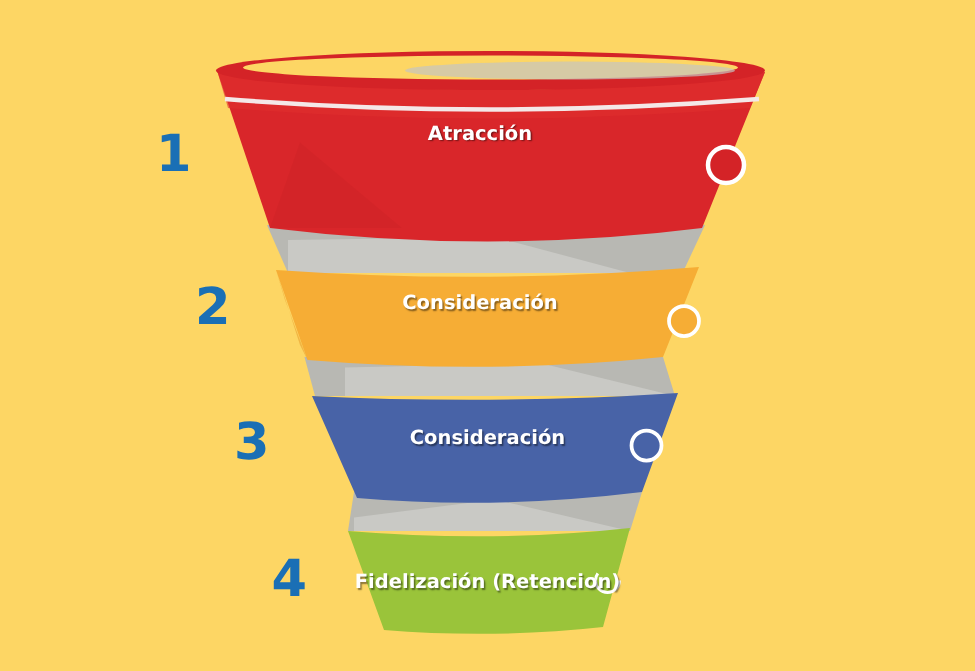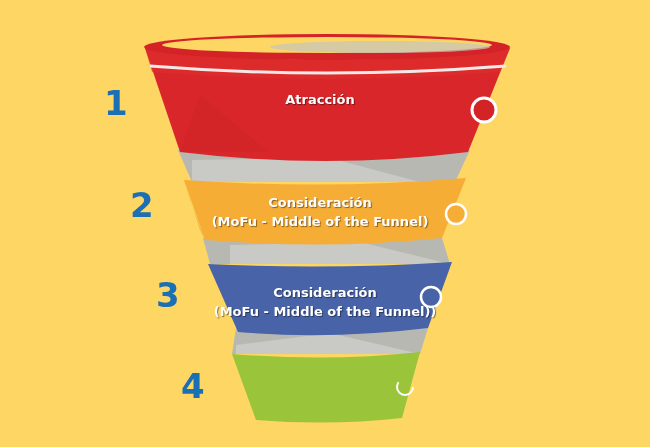--- a/index.html
+++ b/index.html
@@ -78,28 +78,29 @@
     <g>
       <circle cx="405" cy="387" r="8" fill="none" stroke="#FFFFFF" stroke-width="2" stroke-dasharray="30 20"></circle>
     </g>
   </svg>
 
   <div class="num" style="left:104px; top:86px; color:#1A6FB5;">1</div>
   <div class="num" style="left:130px; top:188px; color:#1A6FB5;">2</div>
   <div class="num" style="left:156px; top:278px; color:#1A6FB5;">3</div>
   <div class="num" style="left:181px; top:369px; color:#1A6FB5;">4</div>
 
-  <div class="label" style="left:200px; width:240px; top:90px;">
+  <div class="label" style="left:200px; width:240px; top:80px;">
     <div>Atracción</div>
   </div>
 
   <div class="label" style="left:195px; width:250px; top:193px;">
     <div>Consideración</div>
-    <div>(MoFu - Middle of the Funnel)</div>
   </div>
 
   <div class="label" style="left:200px; width:250px; top:283px;">
     <div>Consideración</div>
-    <div>(MoFu - Middle of the Funnel))</div>
   </div>
 
+  <div class="label" style="left:220px; width:210px; top:379px;">
+    <div>Fidelización (Retencion)</div>
+  </div>
 
 </div>
 
 </body></html>

